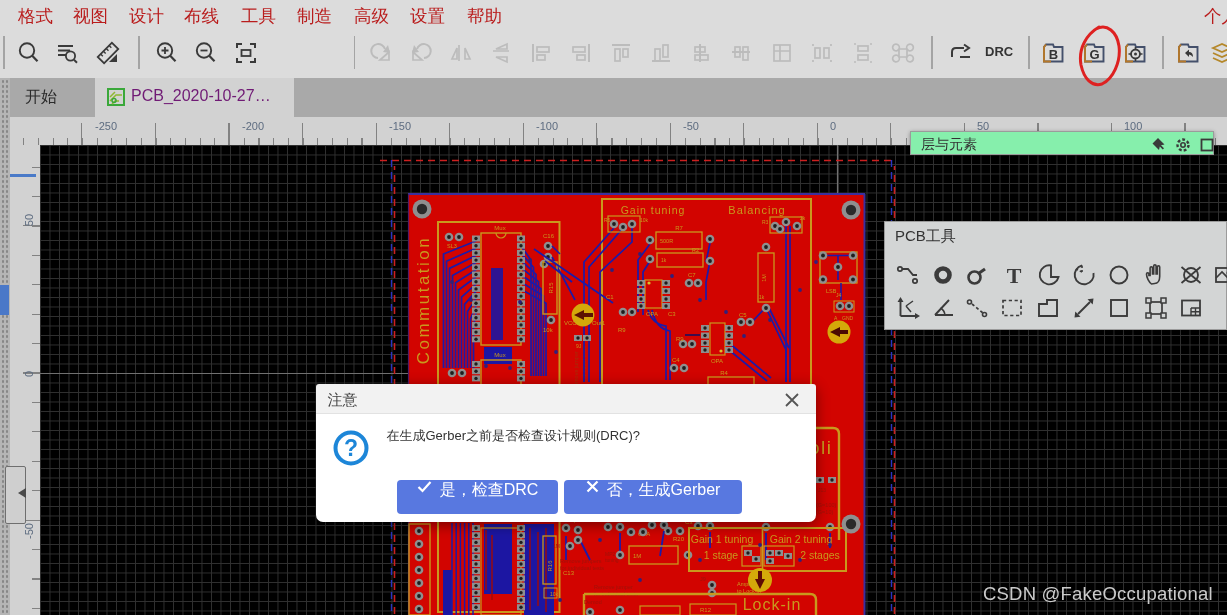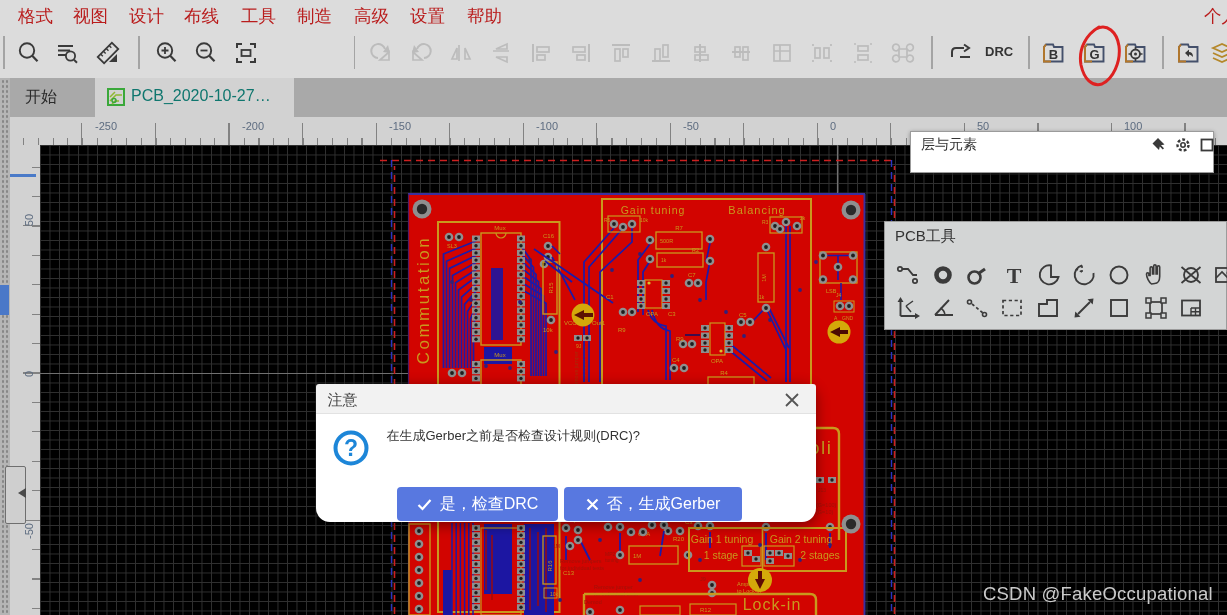--- a/index.html
+++ b/index.html
@@ -18,31 +18,31 @@
 #hticks2 { position:absolute; left:0; top:6px; width:1217px; height:22px;
   background-image:repeating-linear-gradient(to right, transparent 0 71.4px, #828282 71.4px 72.5px, transparent 72.5px 73.54px); }
 #vticks1 { position:absolute; left:22px; top:0; width:8px; height:470px;
   background-image:repeating-linear-gradient(to bottom, transparent 0 21.6px, #828282 21.6px 22.7px, transparent 22.7px 29.42px); }
 #vticks2 { position:absolute; left:13px; top:0; width:17px; height:470px;
   background-image:repeating-linear-gradient(to bottom, transparent 0 80.4px, #828282 80.4px 81.5px, transparent 81.5px 147.1px); }
 #canvas { position:absolute; left:40px; top:145px; width:1187px; height:470px; background:#000;
   background-image:linear-gradient(to right, #303030 1px, transparent 1px), linear-gradient(to bottom, #303030 1px, transparent 1px);
   background-size:9.5px 9.5px; }
 #watermark { position:absolute; left:983px; top:583px; font-size:18.5px; color:#cbcbcb; letter-spacing:0.2px; }
-#players { position:absolute; left:910px; top:131px; width:304px; height:42px; background:#ffffff; border:1px solid #9b9b9b; box-shadow:0 1px 4px rgba(0,0,0,0.35); }
+#players { position:absolute; left:910px; top:131px; width:304px; height:24px; background:#86efac; border:1px solid #9b9b9b; box-shadow:0 1px 4px rgba(0,0,0,0.35); }
 #players .t { position:absolute; left:10px; top:4px; font-size:14px; color:#333; }
 #ptools { position:absolute; left:884px; top:221px; width:343px; height:109px; background:#d3d5d5; border:1px solid #9b9b9b; box-shadow:0 1px 5px rgba(0,0,0,0.35); }
 #ptools .t { position:absolute; left:10px; top:5px; font-size:15px; color:#333; }
-#dialog { position:absolute; left:315.5px; top:383.5px; width:500px; height:138px; background:#fff; border-radius:14px;
+#dialog { position:absolute; left:315.5px; top:383.5px; width:500px; height:138px; background:#fff; border-radius:7px;
   box-shadow:0 3px 14px rgba(0,0,0,0.45); }
 #dlghead { position:absolute; left:0; top:0; width:500px; height:30px; background:#f2f2f2; border-bottom:1px solid #e2e2e2; border-radius:3px 3px 0 0; }
 #dlghead .t { position:absolute; left:12px; top:7px; font-size:15px; color:#444; }
 #dlgmsg { position:absolute; left:71px; top:43px; font-size:13px; color:#333; }
 .dbtn { position:absolute; top:96.5px; height:34px; background:#5878e0; border-radius:4px; color:#fff; font-size:16px;
-  display:flex; align-items:center; justify-content:center;margin-top:7px; }
+  display:flex; justify-content:center; }
 </style></head><body>
 <div id="app">
   <div id="menubar">
     <span style="left:18px">格式</span>
       <span style="left:73px">视图</span>
       <span style="left:129px">设计</span>
     <span style="left:184px">布线</span>
       <span style="left:241px">工具</span>
       <span style="left:297px">制造</span>
     <span style="left:354px">高级</span>
@@ -183,21 +183,21 @@
       </svg>
     </div>
   <div id="tabbar">
     <div style="position:absolute;left:15px;top:9px;font-size:16px;color:#2b2b2b">开始</div>
     <div id="atab">
       <svg style="position:absolute;left:12px;top:10px" width="18" height="18" viewBox="0 0 18 18" fill="none">
         <rect x="1" y="1" width="16" height="16" stroke="#3aa83a" stroke-width="2"></rect>
         <path d="M3,9 L8,4 M3,13 L9,7 H15 M5,16 L8,13 H12" stroke="#8fb832" stroke-width="1.5"></path>
         <circle cx="7" cy="12.5" r="2" stroke="#3aa83a" stroke-width="1.5"></circle>
       </svg>
-      <div style="position:absolute;left:36px;top:9px;font-size:16px;color:#0f766e">PCB_2020-10-27…</div>
+      <div style="position:absolute;left:36px;top:9px;font-size:16px;color:#701a75">PCB_2020-10-27…</div>
     </div>
   </div>
   <div id="hruler">
       <span style="position:absolute;left:85px;top:3px">-250</span>
       <span style="position:absolute;left:232px;top:3px">-200</span>
       <span style="position:absolute;left:379px;top:3px">-150</span>
       <span style="position:absolute;left:526px;top:3px">-100</span>
       <span style="position:absolute;left:673px;top:3px">-50</span>
       <span style="position:absolute;left:820px;top:3px">0</span>
       <span style="position:absolute;left:967px;top:3px">50</span>

